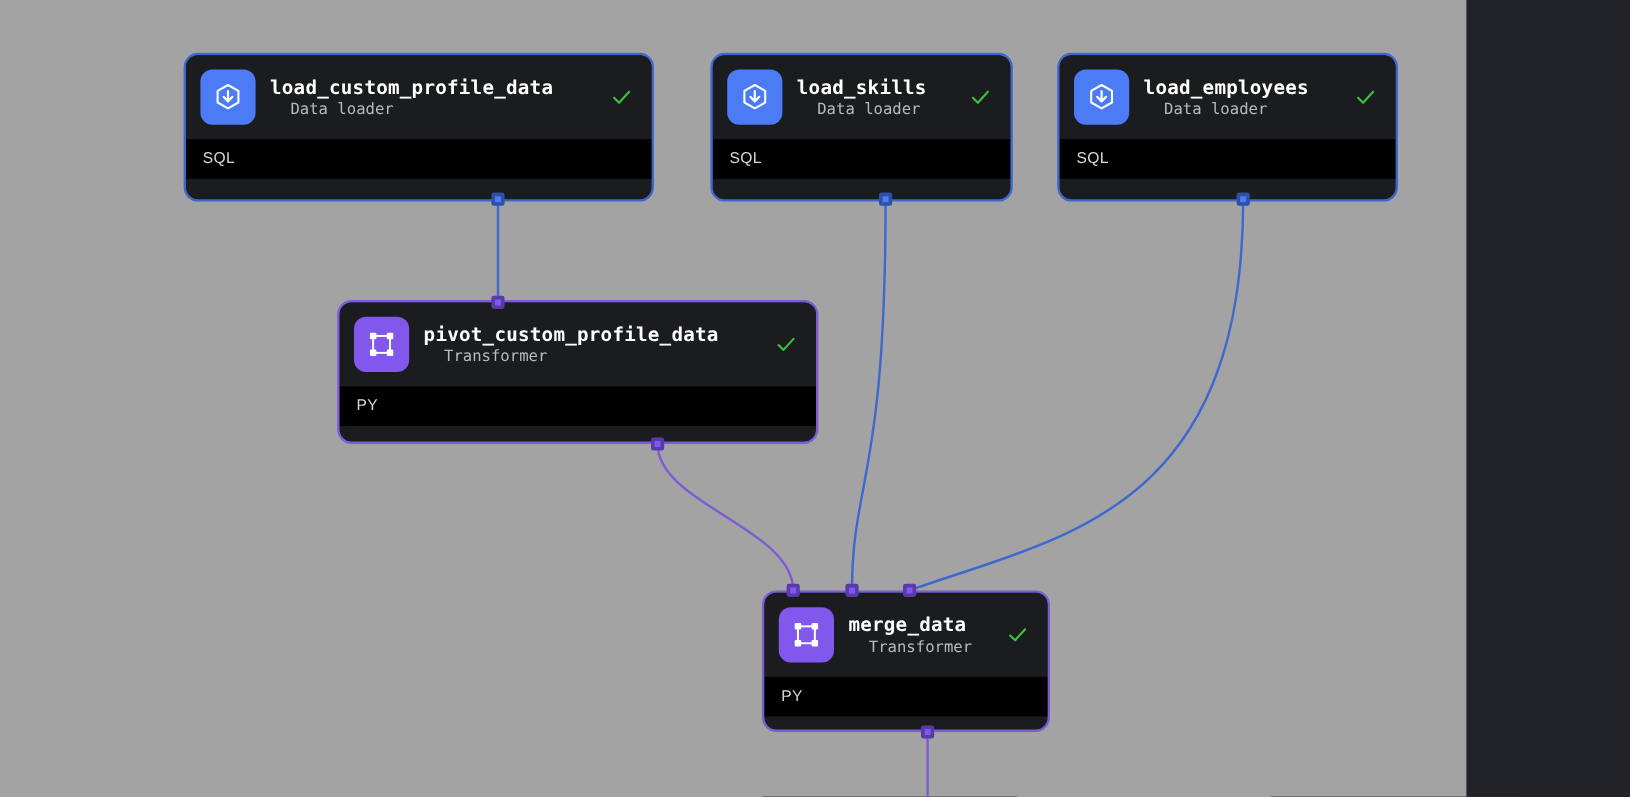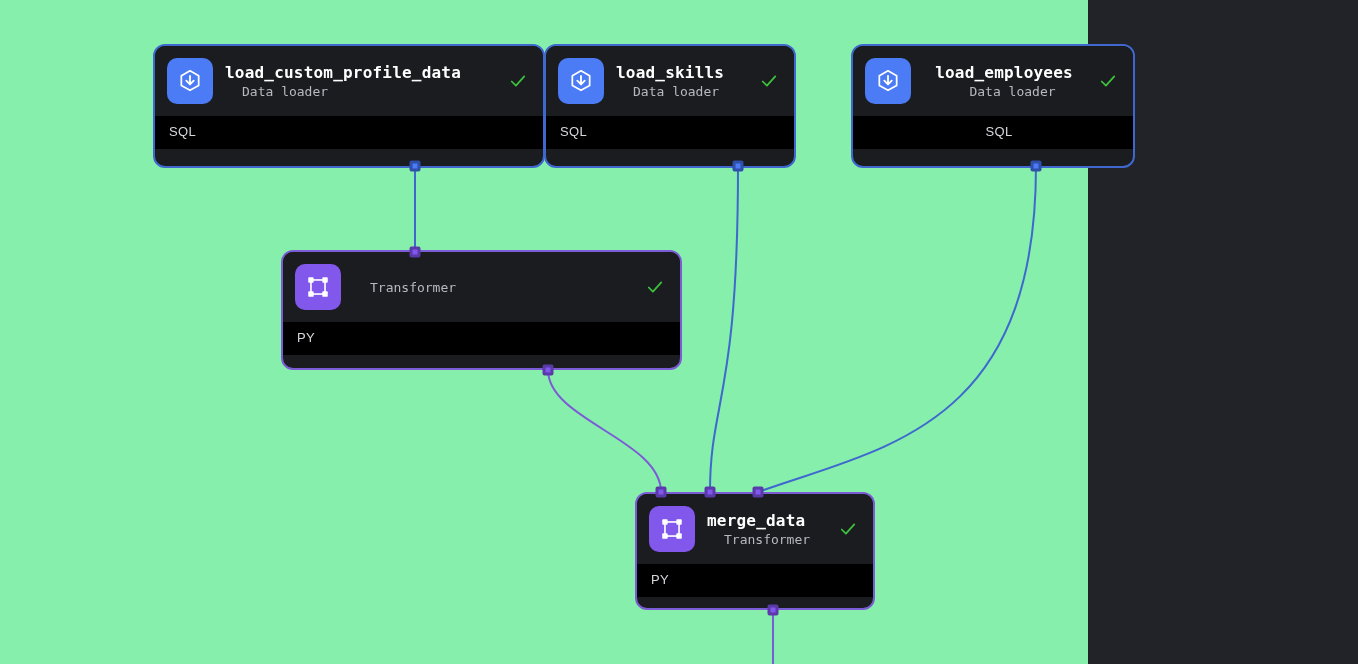--- a/index.html
+++ b/index.html
@@ -8,23 +8,23 @@
     background: #222329;
   }
   body {
     width: 1358px;
     height: 664px;
     overflow: hidden;
     font-family: "DejaVu Sans Mono", monospace;
   }
   #canvas {
     position: relative;
-    width: 1088px;
+    width: 1222px;
     height: 664px;
-    background: #86efac;
+    background: #a3a3a3;
   }
   #edge-layer {
     position: absolute;
     left: 0;
     top: 0;
     width: 1358px;
     height: 664px;
     pointer-events: none;
   }
 
@@ -149,41 +149,41 @@
             <div class="node-subtitle">Data loader</div>
           </div>
           <div class="node-status">
             <svg viewBox="0 0 24 24" width="20" height="20">
               <path d="M4.5 12.6 L9.5 17.5 L19.5 6.5" fill="none" stroke="#3cc23c" stroke-width="2.1" stroke-linecap="round" stroke-linejoin="round"></path>
             </svg>
           </div>
         </div>
         <div class="node-foot">SQL</div>
       </div>
-      <div class="node" style="left: 544px; top: 44px; width: 252px; height: 124px;">
+      <div class="node" style="left: 592px; top: 44px; width: 252px; height: 124px;">
         <div class="node-head">
           <div class="node-icon">
             <svg viewBox="0 0 24 24" width="26" height="26">
               <path d="M12 2.6 L20 7.1 L20 16.1 L12 20.6 L4 16.1 L4 7.1 Z" fill="none" stroke="#ffffff" stroke-width="1.6" stroke-linejoin="round"></path>
               <path d="M12 7.4 L12 15 M8.6 11.7 L12 15.2 L15.4 11.7" fill="none" stroke="#ffffff" stroke-width="1.7" stroke-linecap="round" stroke-linejoin="round"></path>
             </svg>
           </div>
           <div class="node-text">
             <div class="node-title">load_skills</div>
             <div class="node-subtitle">Data loader</div>
           </div>
           <div class="node-status">
             <svg viewBox="0 0 24 24" width="20" height="20">
               <path d="M4.5 12.6 L9.5 17.5 L19.5 6.5" fill="none" stroke="#3cc23c" stroke-width="2.1" stroke-linecap="round" stroke-linejoin="round"></path>
             </svg>
           </div>
         </div>
         <div class="node-foot">SQL</div>
       </div>
-      <div class="node" style="left: 851px; top: 44px; width: 284px; height: 124px; text-align: center;">
+      <div class="node" style="left: 881px; top: 44px; width: 284px; height: 124px;">
         <div class="node-head">
           <div class="node-icon">
             <svg viewBox="0 0 24 24" width="26" height="26">
               <path d="M12 2.6 L20 7.1 L20 16.1 L12 20.6 L4 16.1 L4 7.1 Z" fill="none" stroke="#ffffff" stroke-width="1.6" stroke-linejoin="round"></path>
               <path d="M12 7.4 L12 15 M8.6 11.7 L12 15.2 L15.4 11.7" fill="none" stroke="#ffffff" stroke-width="1.7" stroke-linecap="round" stroke-linejoin="round"></path>
             </svg>
           </div>
           <div class="node-text">
             <div class="node-title">load_employees</div>
             <div class="node-subtitle">Data loader</div>
@@ -201,20 +201,21 @@
           <div class="node-icon">
             <svg viewBox="0 0 24 24" width="26" height="26">
               <rect x="5.5" y="5.5" width="13" height="13" fill="none" stroke="#ffffff" stroke-width="1.5"></rect>
               <rect x="3" y="3" width="5" height="5" rx="0.8" fill="#ffffff"></rect>
               <rect x="16" y="3" width="5" height="5" rx="0.8" fill="#ffffff"></rect>
               <rect x="3" y="16" width="5" height="5" rx="0.8" fill="#ffffff"></rect>
               <rect x="16" y="16" width="5" height="5" rx="0.8" fill="#ffffff"></rect>
             </svg>
           </div>
           <div class="node-text">
+            <div class="node-title">pivot_custom_profile_data</div>
             <div class="node-subtitle">Transformer</div>
           </div>
           <div class="node-status">
             <svg viewBox="0 0 24 24" width="20" height="20">
               <path d="M4.5 12.6 L9.5 17.5 L19.5 6.5" fill="none" stroke="#3cc23c" stroke-width="2.1" stroke-linecap="round" stroke-linejoin="round"></path>
             </svg>
           </div>
         </div>
         <div class="node-foot">PY</div>
       </div>

